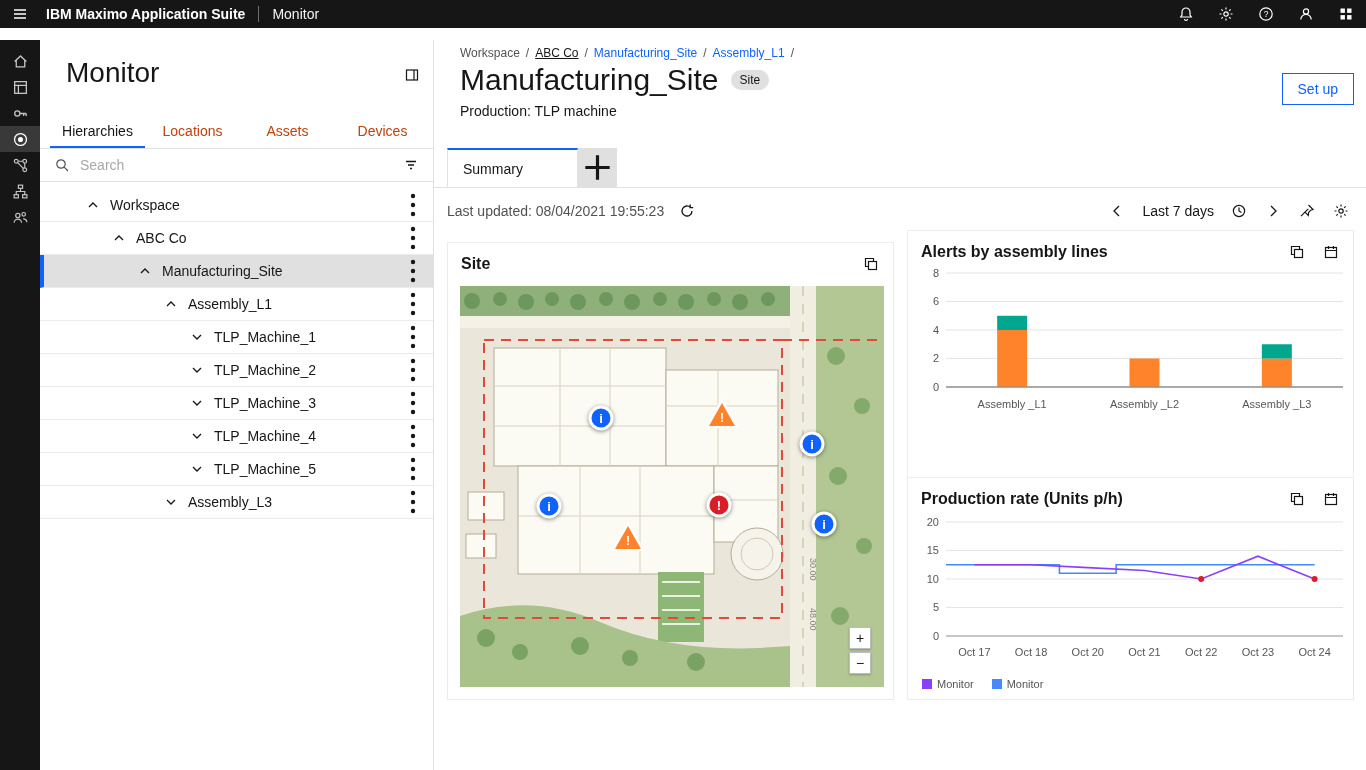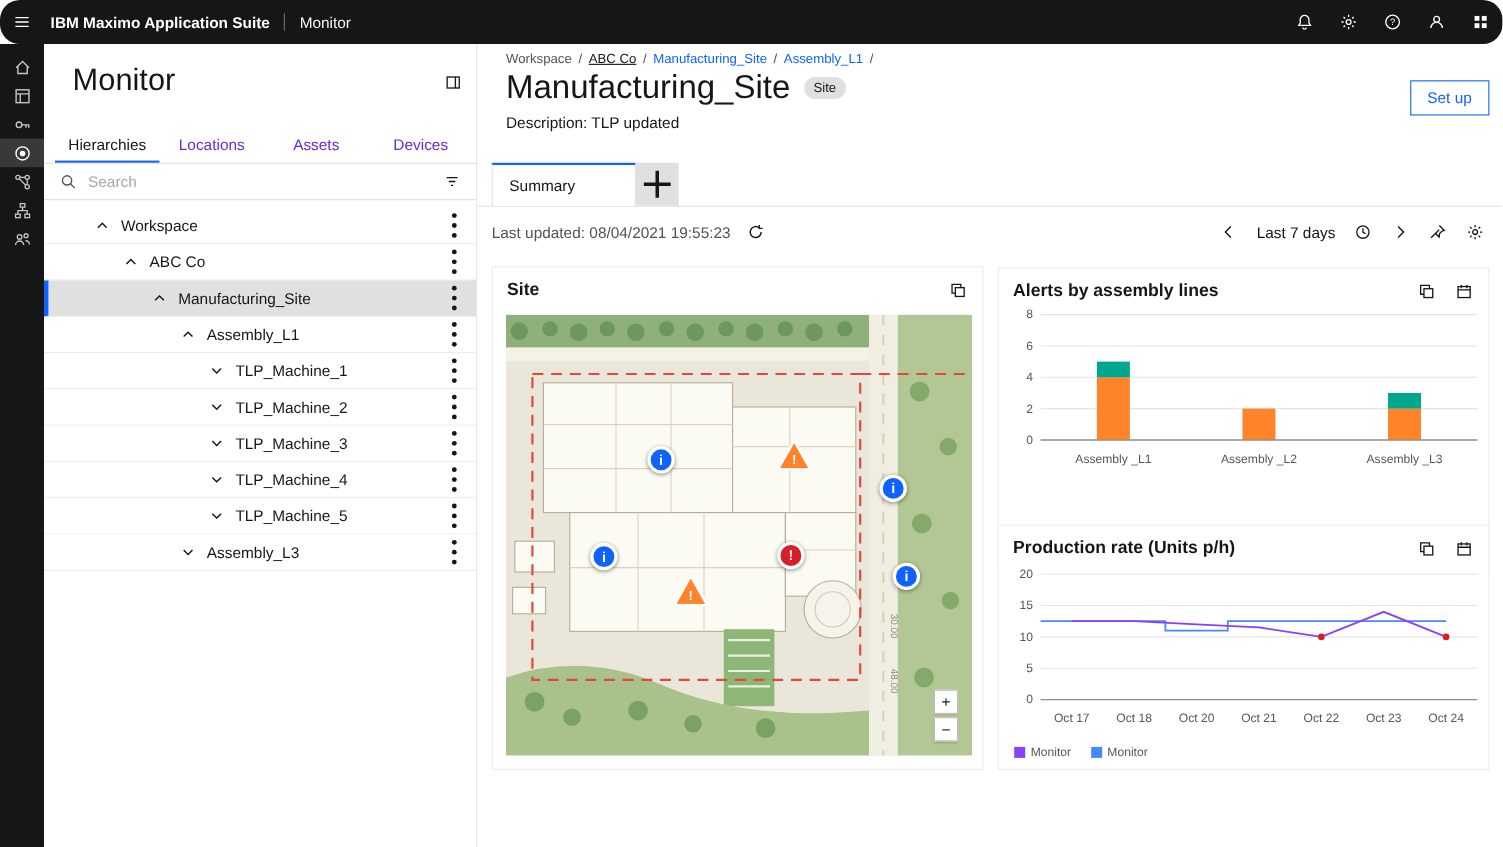--- a/index.html
+++ b/index.html
@@ -3,40 +3,40 @@
 <meta charset="utf-8">
 <style>
   *{margin:0;padding:0;box-sizing:border-box;}
   html,body{width:1366px;height:770px;}
   body{font-family:"Liberation Sans","DejaVu Sans",sans-serif;background:#fff;color:#161616;overflow:hidden;position:relative;}
   button{font-family:inherit;background:none;border:none;cursor:pointer;color:inherit;}
   svg{display:block;}
   .icon-btn svg,.icon svg,.caret svg{width:16px;height:16px;}
 
   
-  .topbar{position:absolute;top:0;left:0;width:1366px;height:40px;background:#161616;display:flex;align-items:center;z-index:10;border-radius:18px;}
+  .topbar{position:absolute;top:0;left:0;width:1366px;height:28px;background:#161616;display:flex;align-items:center;z-index:10;}
   .topbar .icon-btn{width:40px;height:40px;display:flex;align-items:center;justify-content:center;color:#fff;}
   .brand{display:flex;align-items:center;color:#fff;font-size:14px;}
   .brand-name{font-weight:700;margin-left:6px;}
   .brand-sep{width:1px;height:16px;background:#6f6f6f;margin:0 13px;}
   .brand-app{color:#f4f4f4;}
   .topbar-actions{margin-left:auto;display:flex;}
 
   
   .rail{position:absolute;top:40px;left:0;width:40px;height:730px;background:#161616;display:flex;flex-direction:column;padding-top:8px;z-index:9;}
   .rail-item{width:40px;height:26px;display:flex;align-items:center;justify-content:center;color:#c6c6c6;}
   .rail-item.active{background:#393939;color:#fff;}
   .rail-item svg{width:17px;height:17px;}
 
   
   .panel{position:absolute;left:40px;top:40px;width:394px;height:730px;background:#fff;border-right:1px solid #e0e0e0;}
   .panel-title{position:absolute;left:26px;top:17px;font-size:28px;font-weight:400;}
   .collapse{position:absolute;right:13px;top:27px;color:#161616;}
   .panel-tabs{position:absolute;left:10px;top:76px;height:32px;display:flex;}
-  .panel-tab{width:95px;height:32px;display:flex;align-items:center;justify-content:center;font-size:14px;color:#6d28d9;cursor:pointer;border-bottom:2px solid transparent;}
+  .panel-tab{width:95px;height:32px;display:flex;align-items:center;justify-content:center;font-size:14px;color:#c2410c;cursor:pointer;border-bottom:2px solid transparent;}
   .panel-tab.active{color:#161616;border-bottom-color:#0f62fe;}
   .search-row{position:absolute;left:0;top:108px;width:100%;height:34px;border-top:1px solid #e0e0e0;border-bottom:1px solid #e0e0e0;display:flex;align-items:center;}
   .search-row .icon{margin-left:14px;color:#525252;display:flex;}
   .search-input{flex:1;border:none;outline:none;font-size:14px;margin-left:10px;color:#161616;background:transparent;}
   .search-input::placeholder{color:#a8a8a8;}
   .search-row .icon-btn{width:32px;height:32px;margin-right:6px;display:flex;align-items:center;justify-content:center;color:#161616;}
   .tree{position:absolute;top:149px;left:0;width:100%;bottom:0;overflow:auto;}
   .tree-row{height:33px;display:flex;align-items:center;border-bottom:1px solid #ebebeb;background:#fff;cursor:pointer;}
   .tree-row.selected{background:#e0e0e0;border-left:4px solid #0f62fe;}
   .caret{display:flex;color:#161616;}
@@ -62,21 +62,21 @@
   .toolbar{position:absolute;left:0;top:148px;width:100%;height:46px;display:flex;align-items:center;justify-content:space-between;padding:0 12px 0 13px;gap:28px;}
   .toolbar-left{display:flex;align-items:center;gap:10px;}
   .last-updated{font-size:14px;color:#525252;}
   .toolbar .icon-btn{width:26px;height:26px;display:flex;align-items:center;justify-content:center;color:#161616;}
   .toolbar-right{display:flex;align-items:center;gap:8px;}
   .range-label{font-size:14px;color:#161616;padding:0 4px;}
 
   
   .card{position:absolute;background:#fff;border:1px solid #ececec;}
   .site-card{left:13px;top:202px;width:447px;height:458px;}
-  .alerts-card{left:473px;top:203px;width:447px;height:276px;}
+  .alerts-card{left:473px;top:190px;width:447px;height:276px;}
   .prod-card{left:473px;top:437px;width:447px;height:223px;}
   .card-head{display:flex;align-items:center;justify-content:space-between;padding:12px 14px 0 13px;}
   .card-title{font-size:16px;font-weight:600;}
   .card-actions{display:flex;gap:18px;}
   .card-actions .icon-btn{color:#161616;width:16px;height:16px;display:flex;align-items:center;justify-content:center;}
 
   
   .map{position:absolute;left:12px;top:43px;width:424px;height:401px;overflow:hidden;cursor:grab;}
   .map-svg{position:absolute;inset:0;width:100%;height:100%;}
   .markers{position:absolute;inset:0;}
@@ -402,21 +402,21 @@
         <span class="bc-sep">/</span>
         <span class="bc-item link">Assembly_L1</span>
         <span class="bc-sep">/</span>
       </nav>
 
     <div class="title-row">
       <h2 class="page-title">Manufacturing_Site</h2>
       <span class="type-badge">Site</span>
     </div>
     <button class="setup-btn">Set up</button>
-    <div class="description">Description: TLP updated</div>
+    <div class="description">Production: TLP machine</div>
 
     <div class="tabbar">
       <div class="tab active">
         <span>Summary</span>
       </div>
       <button class="tab add">
           <svg viewBox="0 0 16 16">
             <path d="M8 3v10M3 8h10" stroke="currentColor" stroke-width="1.3"></path>
           </svg>
         </button>

